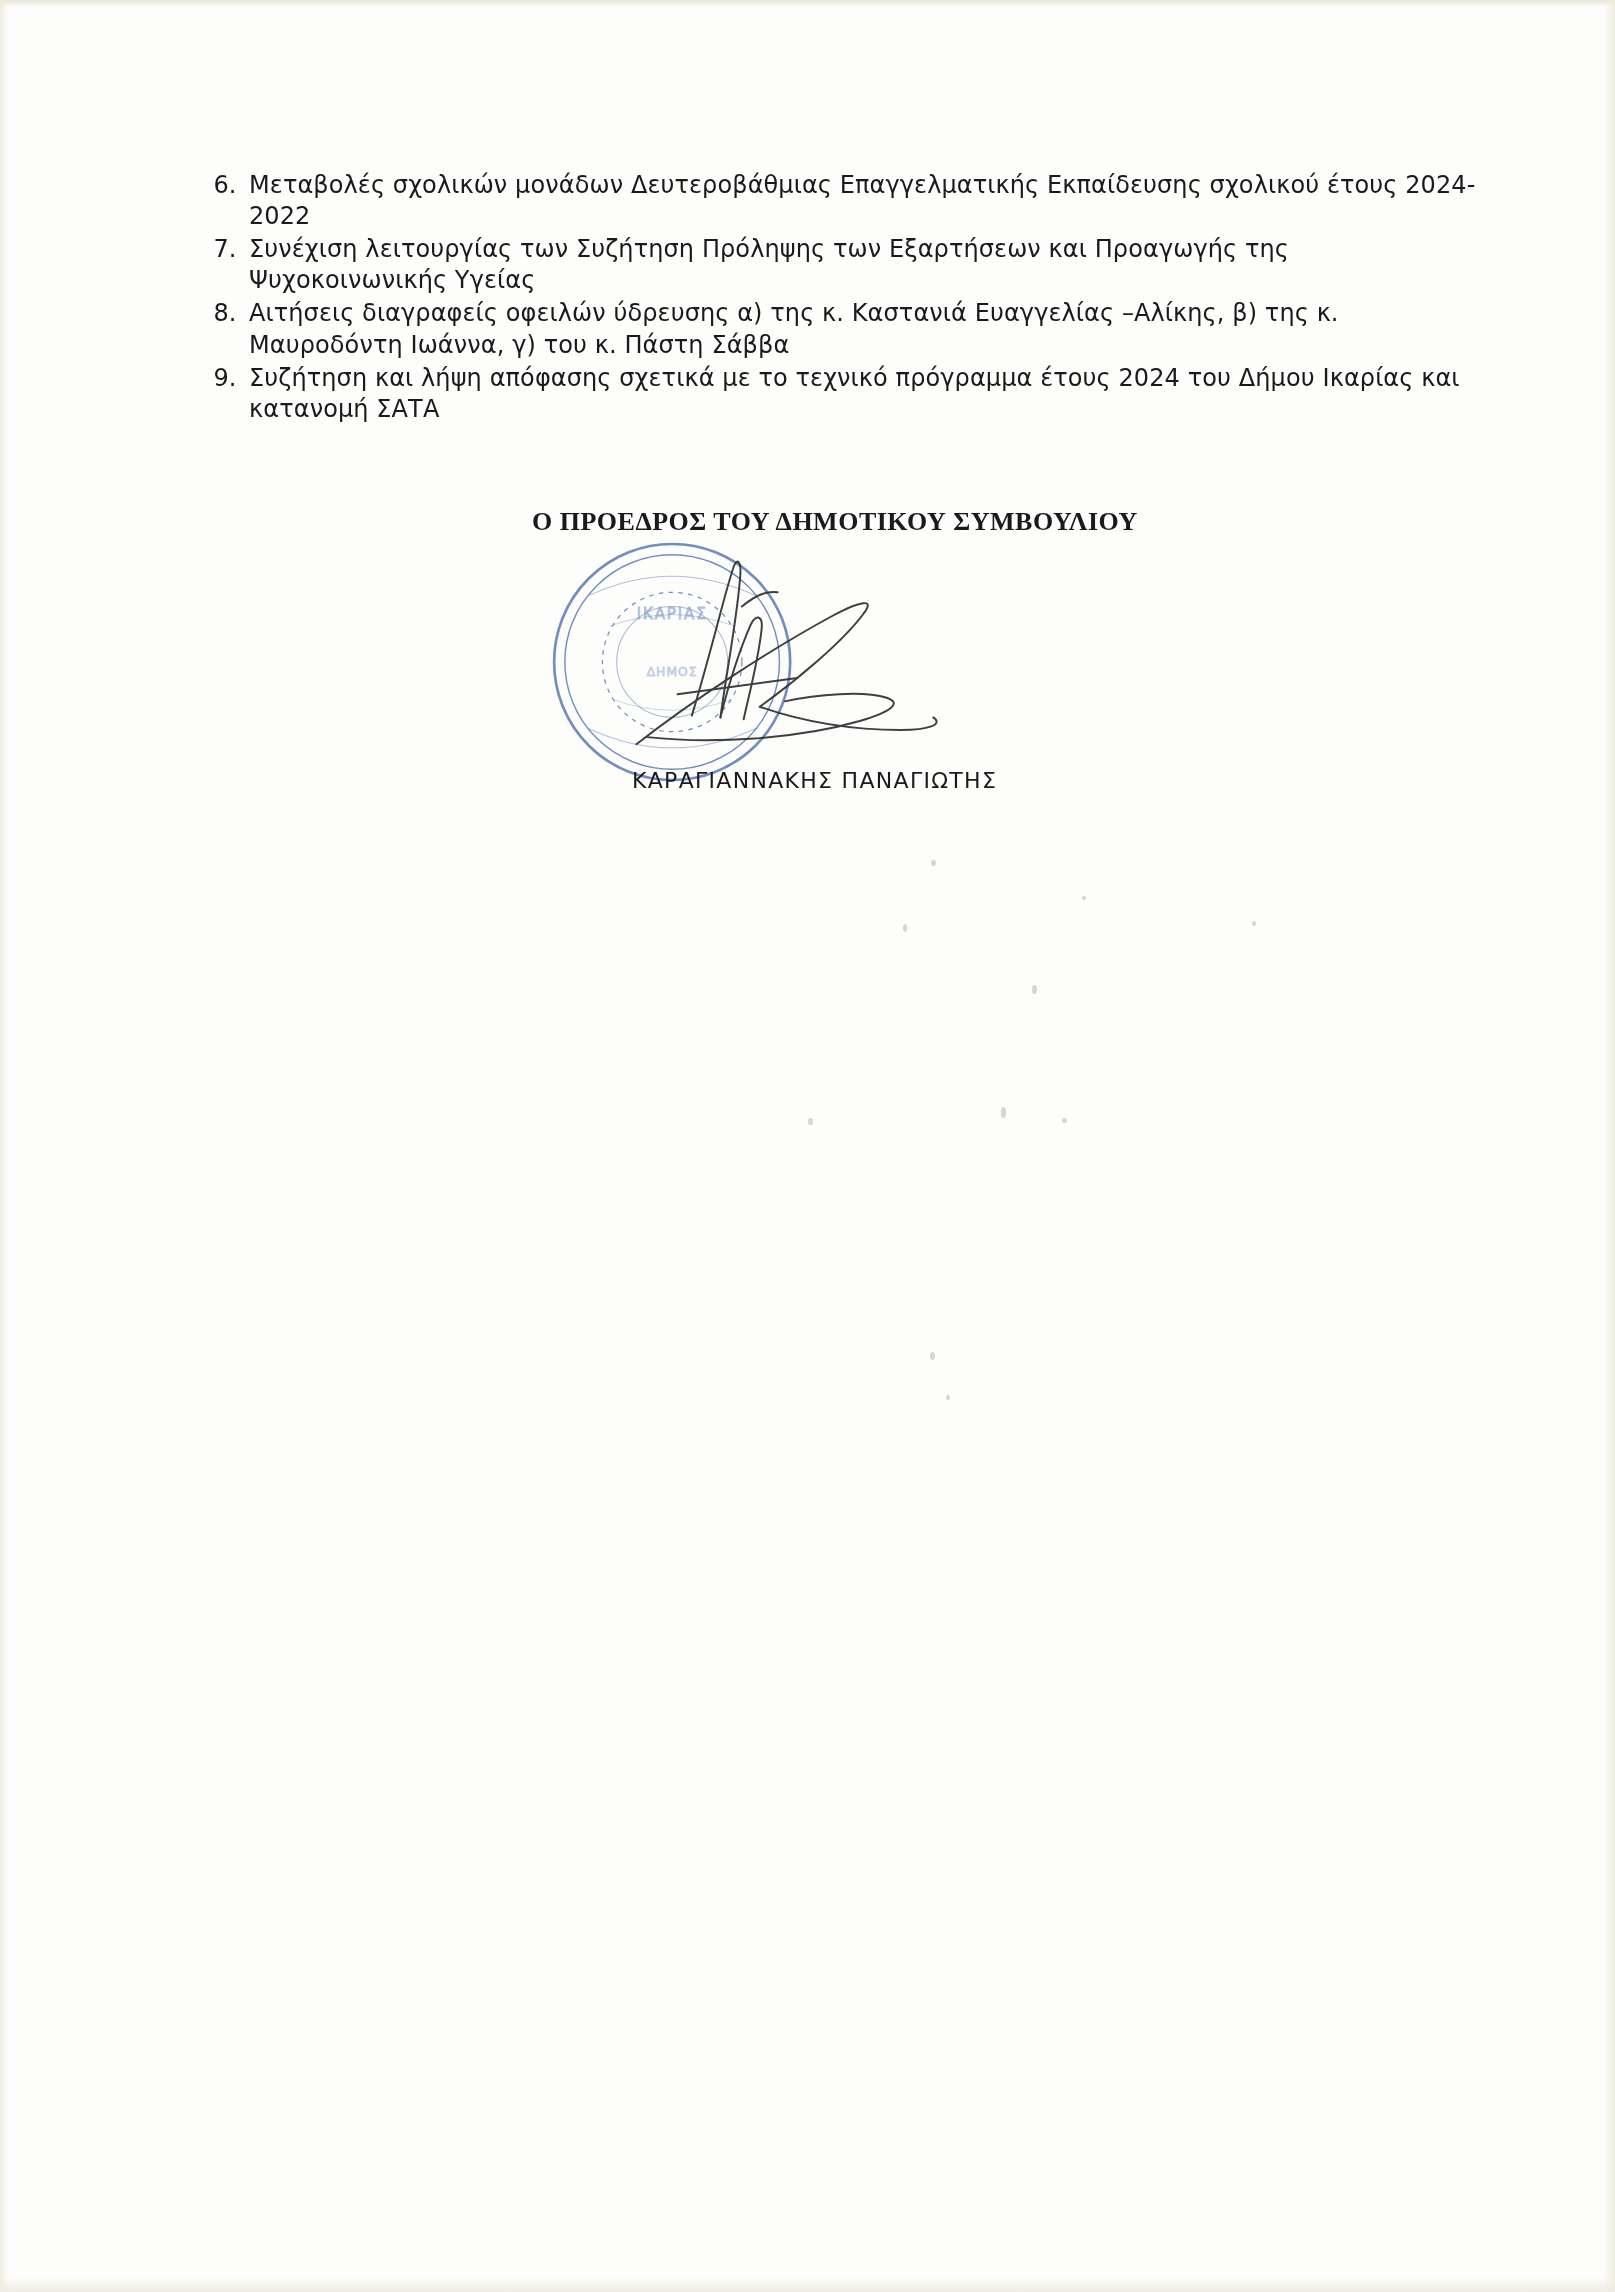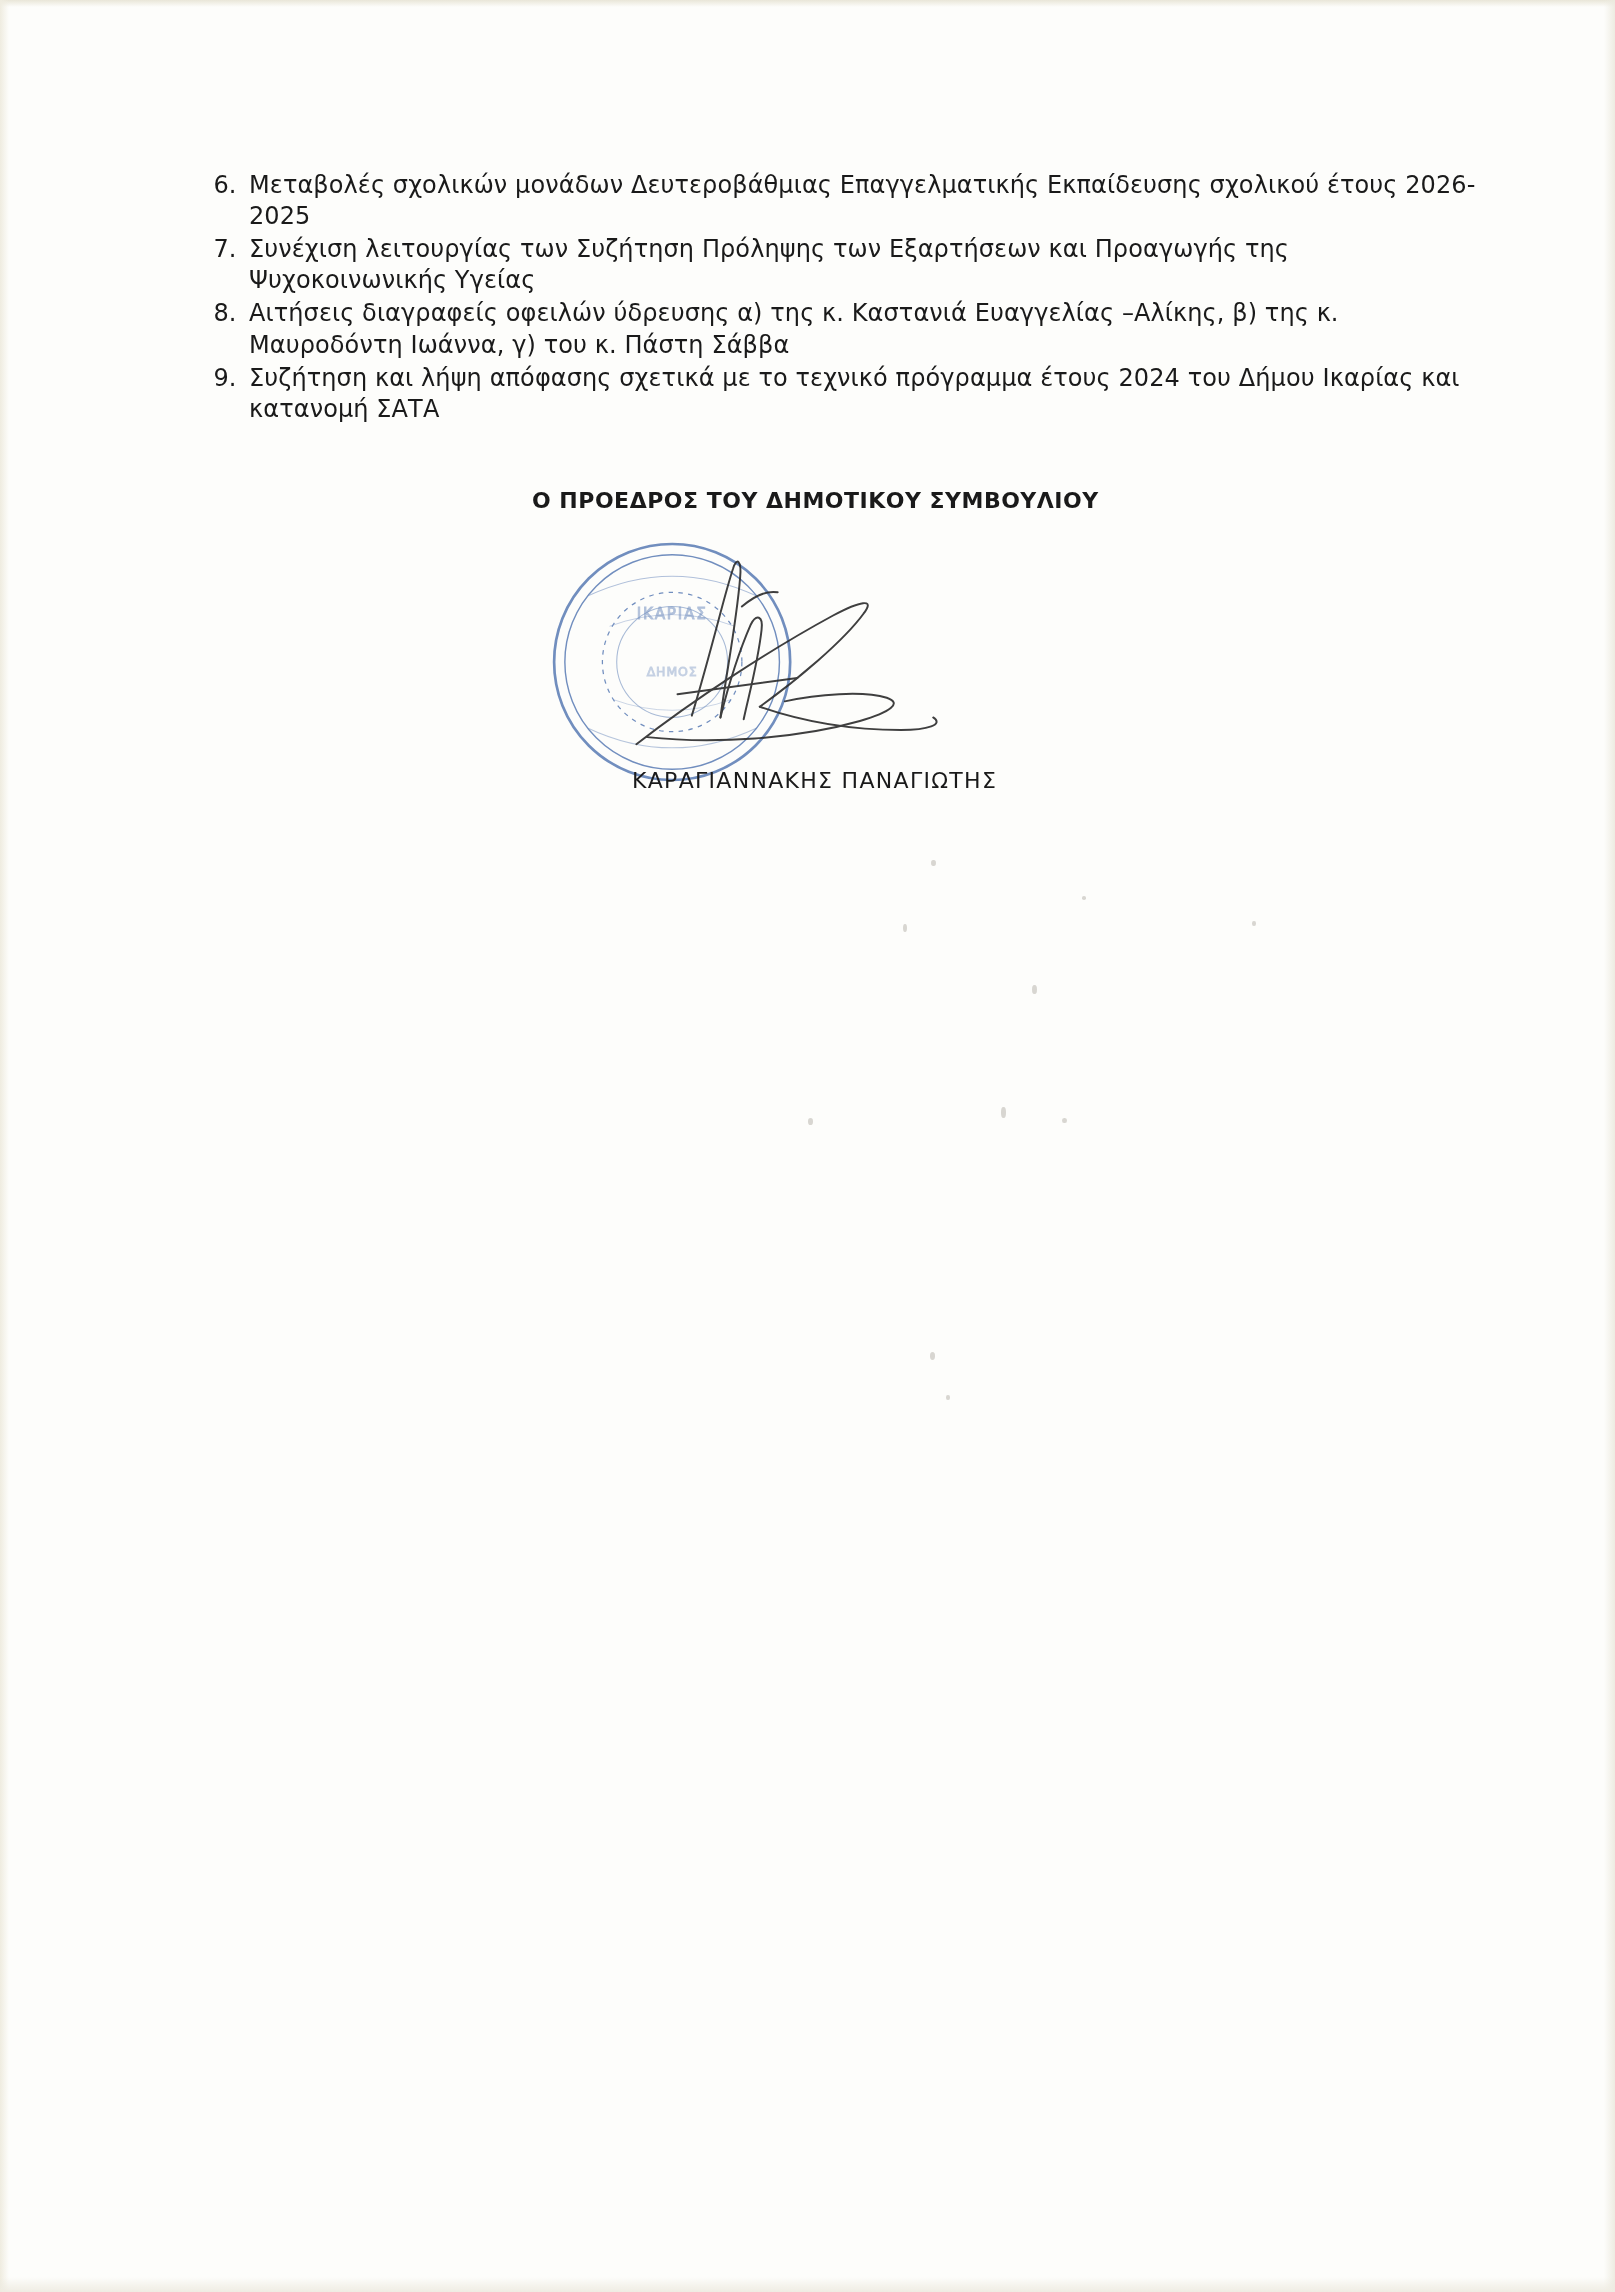--- a/index.html
+++ b/index.html
@@ -71,25 +71,26 @@
   }
   .agenda-text {
     flex: 1 1 auto;
     text-align: left;
   }
 
   
   .sig-title {
     position: absolute;
     left: 532px;
-    top: 488px;
-    font-size: 22px;
+    top: 507px;
+    font-size: 26px;
     font-weight: bold;
     letter-spacing: 0.5px;
     white-space: nowrap;
+    font-family: Liberation Serif, serif;
   }
   .sig-name {
     position: absolute;
     left: 632px;
     top: 768px;
     font-size: 22px;
     font-weight: normal;
     letter-spacing: 1.3px;
     white-space: nowrap;
   }
@@ -120,21 +121,21 @@
 
 <div class="page">
   <div class="scan-edge-top"></div>
   <div class="scan-edge-left"></div>
   <div class="scan-edge-right"></div>
   <div class="scan-edge-bottom"></div>
 
   <div class="agenda">
     <div class="agenda-item">
       <span class="agenda-num">6.</span>
-      <span class="agenda-text">Μεταβολές σχολικών μονάδων Δευτεροβάθμιας Επαγγελματικής Εκπαίδευσης σχολικού έτους 2026-2025</span>
+      <span class="agenda-text">Μεταβολές σχολικών μονάδων Δευτεροβάθμιας Επαγγελματικής Εκπαίδευσης σχολικού έτους 2024-2022</span>
     </div>
     <div class="agenda-item">
       <span class="agenda-num">7.</span>
       <span class="agenda-text">Συνέχιση λειτουργίας των Συζήτηση Πρόληψης των Εξαρτήσεων και Προαγωγής της Ψυχοκοινωνικής Υγείας</span>
     </div>
     <div class="agenda-item">
       <span class="agenda-num">8.</span>
       <span class="agenda-text">Αιτήσεις διαγραφείς οφειλών ύδρευσης α) της κ. Καστανιά Ευαγγελίας –Αλίκης, β) της κ. Μαυροδόντη Ιωάννα, γ) του κ. Πάστη Σάββα</span>
     </div>
     <div class="agenda-item">

